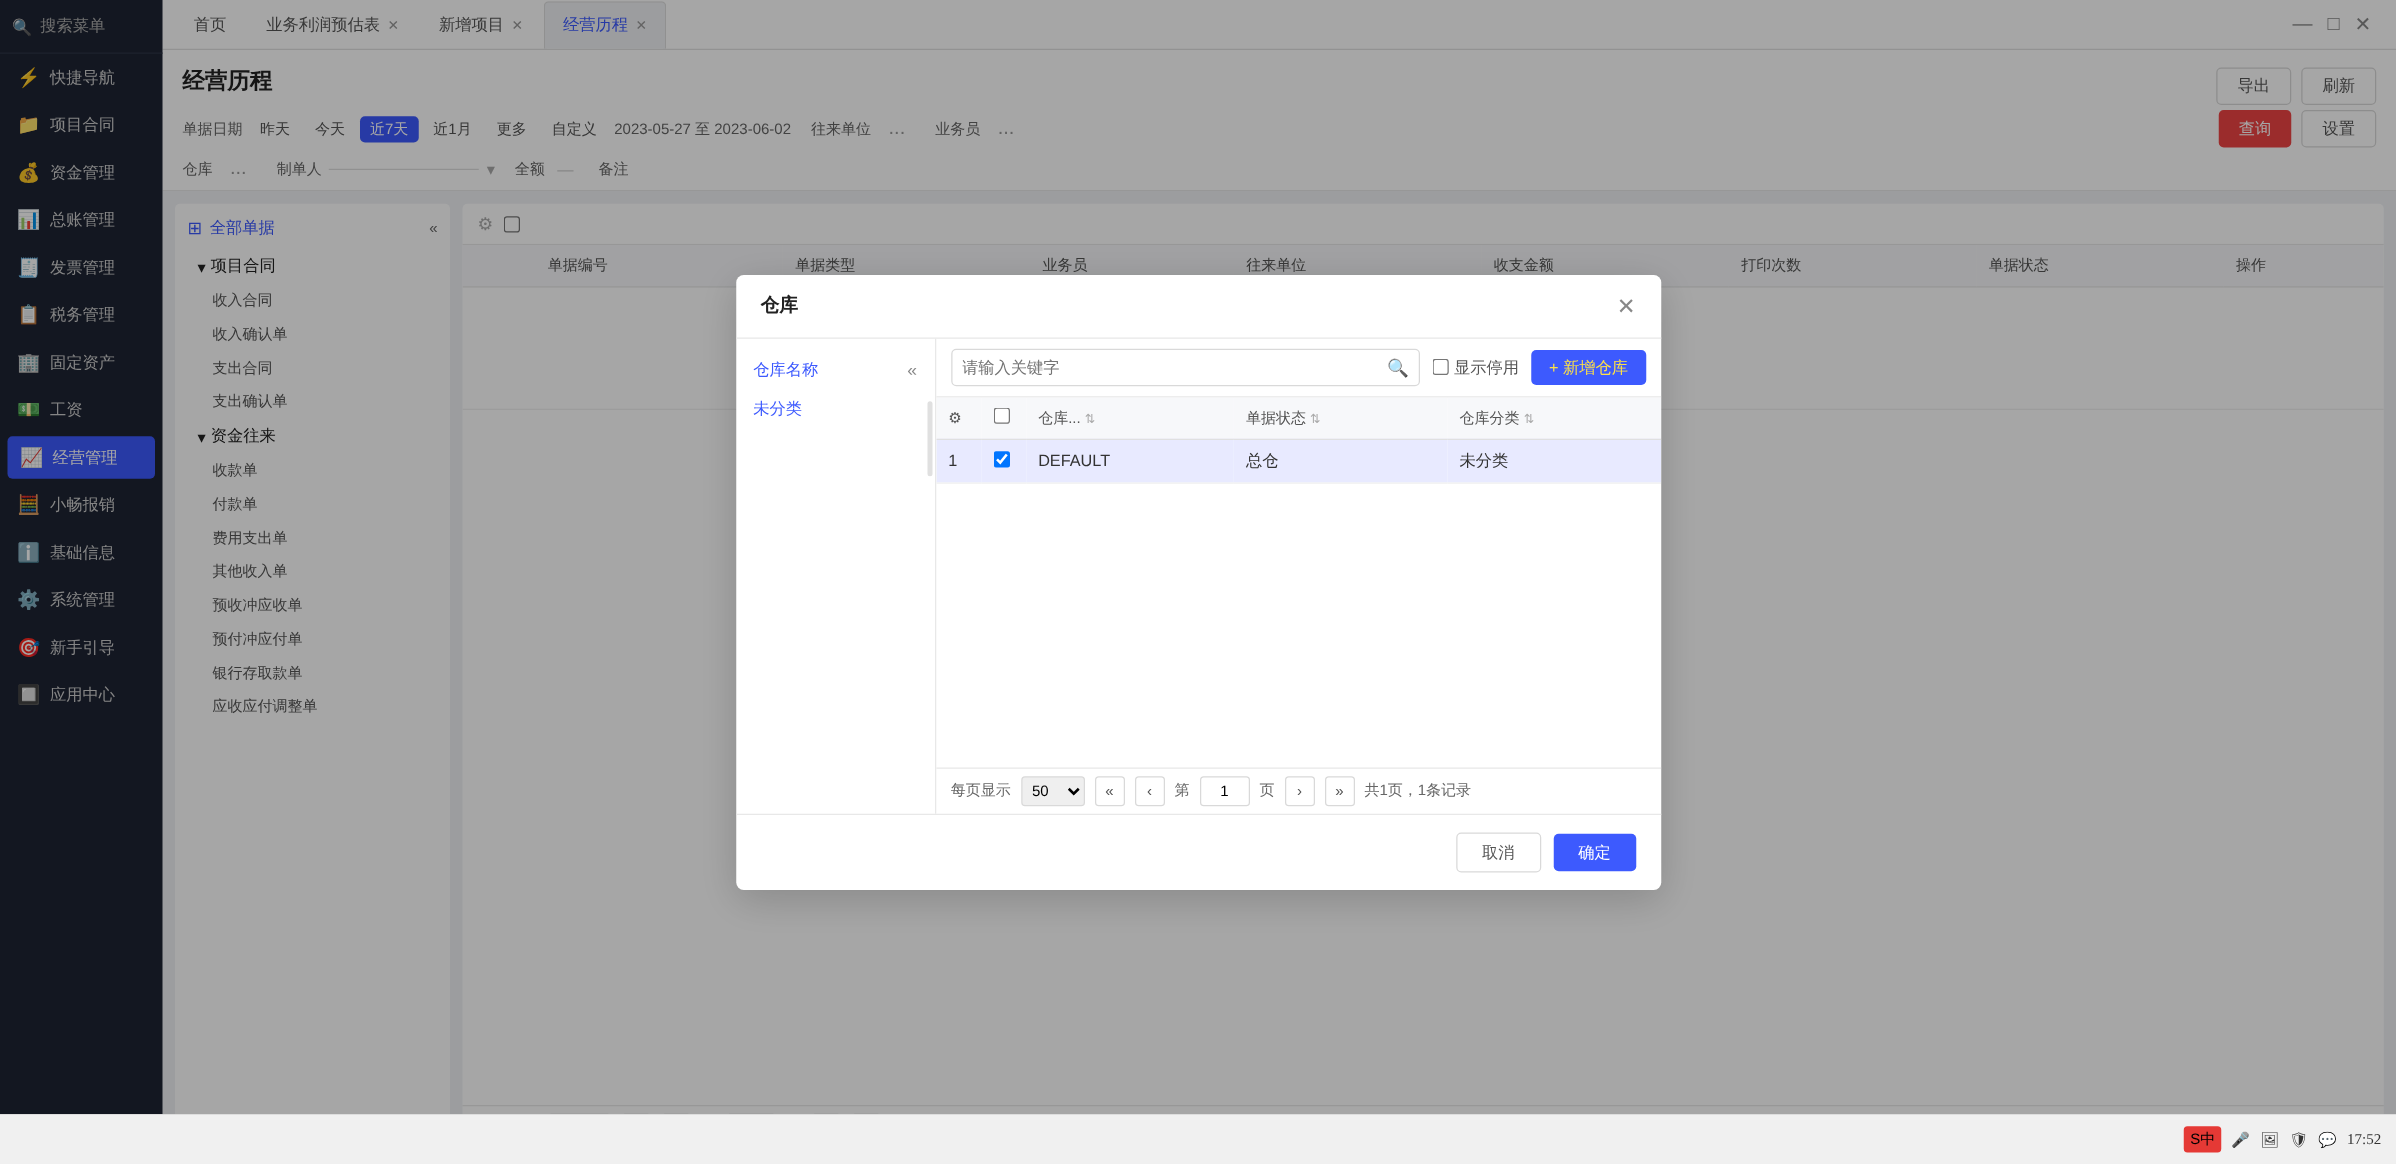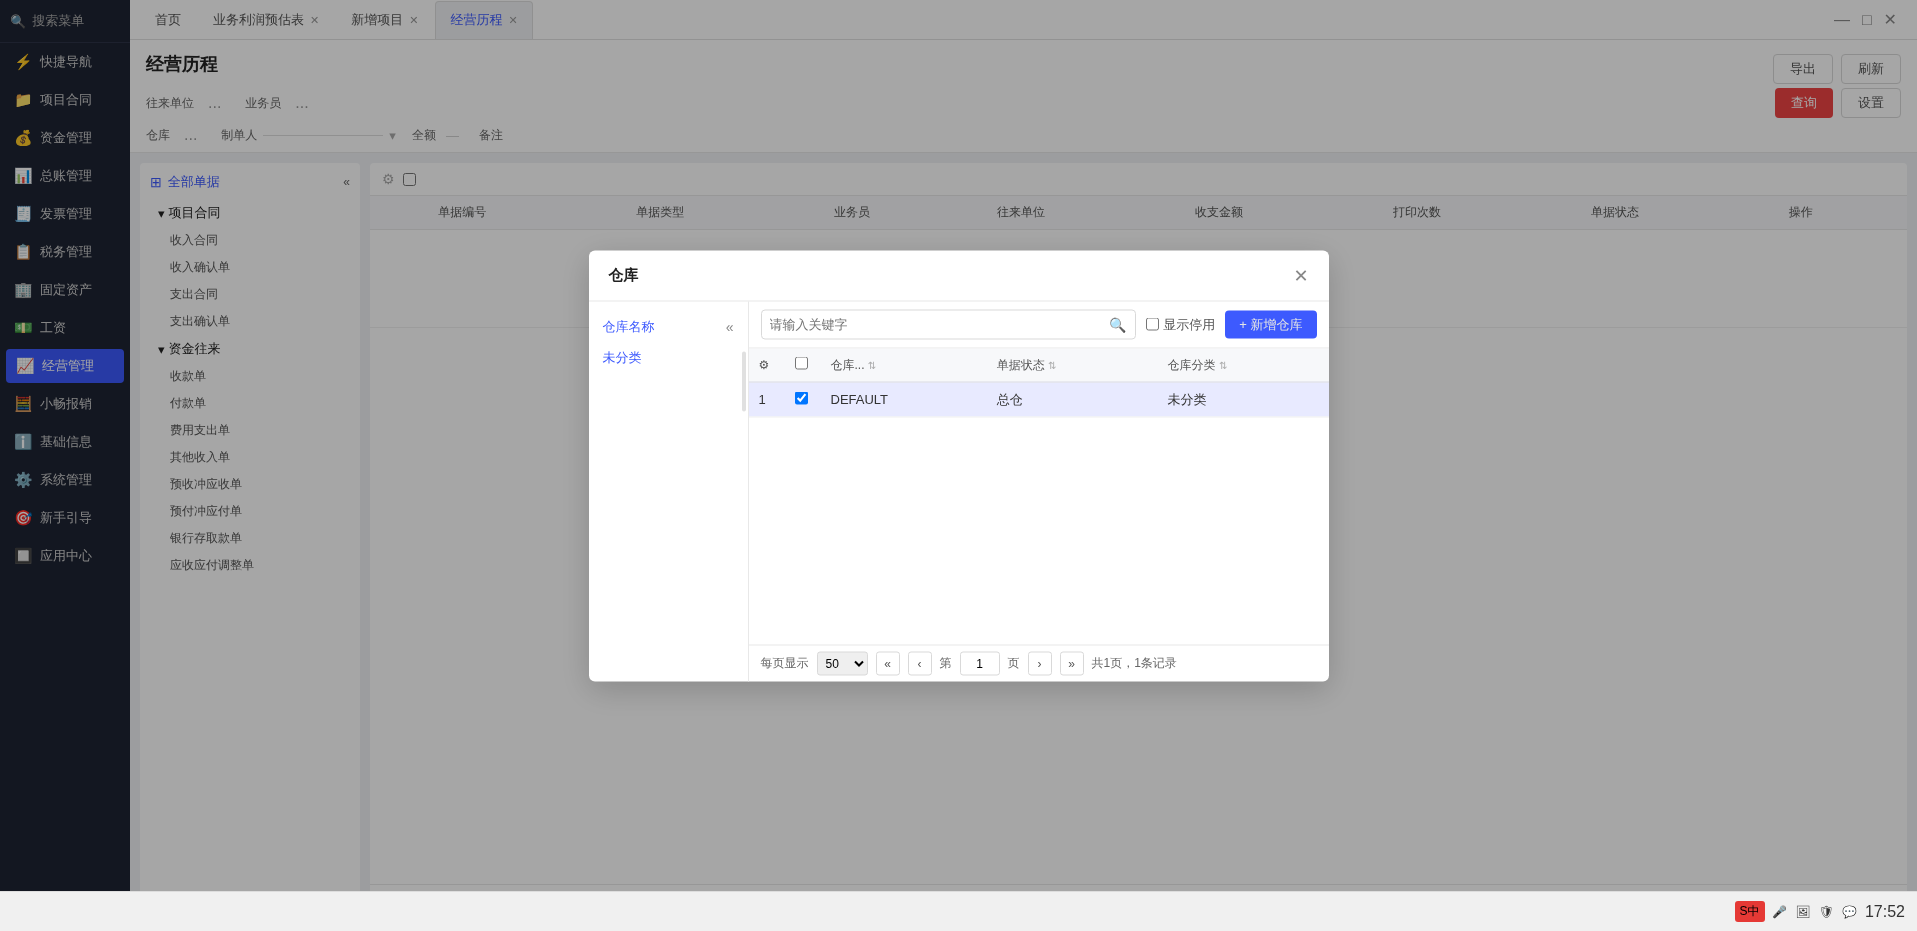--- a/index.html
+++ b/index.html
@@ -91,21 +91,21 @@
     
     .right-panel { flex: 1; display: flex; flex-direction: column; gap: 0; }
 
     
     .table-actions {
       background: #fff; border-radius: 4px 4px 0 0;
       padding: 8px 12px; display: flex; align-items: center;
       border-bottom: 1px solid #e8e8e8; gap: 8px;
     }
     .btn-primary {
-      background: #3d5afe; color: #e5e5e5; border: none;
+      background: #3d5afe; color: #fde047; border: none;
       padding: 5px 14px; border-radius: 4px; cursor: pointer; font-size: 13px;
     }
 
     .table-wrap { background: #fff; flex: 1; overflow: auto; }
     table { width: 100%; border-collapse: collapse; font-size: 12px; }
     table th {
       background: #f7f8fa; border-bottom: 1px solid #e8e8e8;
       padding: 8px 10px; text-align: left; color: #555; font-weight: 500;
       white-space: nowrap;
     }
@@ -219,21 +219,21 @@
       padding: 6px 20px; border-radius: 4px; cursor: pointer; font-size: 13px;
     }
 
     
     .taskbar {
       position: fixed; bottom: 0; left: 0; width: 100%; height: 40px;
       background: #f0f0f0; border-top: 1px solid #ddd;
       display: flex; align-items: center; justify-content: flex-end;
       padding: 0 12px; gap: 8px; font-size: 12px; color: #333; z-index: 300;
     }
-    .taskbar-time { font-size: 16px; }
+    .taskbar-time { font-size: 12px; font-family: Liberation Serif, serif; }
 
     .header-right-btn {
       background: #ef4444; color: #fff; border: none;
       padding: 5px 16px; border-radius: 4px; cursor: pointer; font-size: 13px;
     }
     .header-right-btn2 {
       background: #fff; color: #555; border: 1px solid #d9d9d9;
       padding: 5px 16px; border-radius: 4px; cursor: pointer; font-size: 13px;
     }
 
@@ -343,20 +343,32 @@
   <div class="page-header">
     <div style="display:flex; align-items:center; justify-content:space-between;">
       <h2 class="page-title">经营历程</h2>
       <div class="top-right-area">
         <button class="header-right-btn2">导出</button>
         <button class="header-right-btn2">刷新</button>
       </div>
     </div>
 
     <div class="filter-row">
+      <div class="filter-group">
+        <span class="filter-label">单据日期</span>
+        <div class="date-btns">
+          <button class="date-btn">昨天</button>
+          <button class="date-btn">今天</button>
+          <button class="date-btn active">近7天</button>
+          <button class="date-btn">近1月</button>
+          <button class="date-btn">更多</button>
+          <button class="date-btn">自定义</button>
+        </div>
+        <span class="date-range">2023-05-27 至 2023-06-02</span>
+      </div>
       <div class="filter-group">
         <span class="filter-label">往来单位</span>
         <span class="filter-dots">...</span>
       </div>
       <div class="filter-group">
         <span class="filter-label">业务员</span>
         <span class="filter-dots">...</span>
       </div>
       <div style="margin-left:auto; display:flex; gap:8px;">
         <button class="header-right-btn">查询</button>
@@ -550,20 +562,24 @@
         <span>第</span>
         <input type="text" class="pagination-input" value="1" style="">
         <span>页</span>
         <button class="pagination-btn">›</button>
         <button class="pagination-btn">»</button>
         <span>共1页，1条记录</span>
       </div>
     </div>
   </div>
 
+  <div class="modal-footer-actions">
+    <button class="btn-cancel">取消</button>
+    <button class="btn-confirm">确定</button>
+  </div>
 </div>
 
 <div class="taskbar">
   <span style="background:#e53935;color:#000000;padding:2px 5px;border-radius:3px;font-size:12px;">S中</span>
   <span>🎤</span>
   <span>🖼</span>
   <span>🛡</span>
   <span>💬</span>
   <span class="taskbar-time">17:52</span>
 </div>

